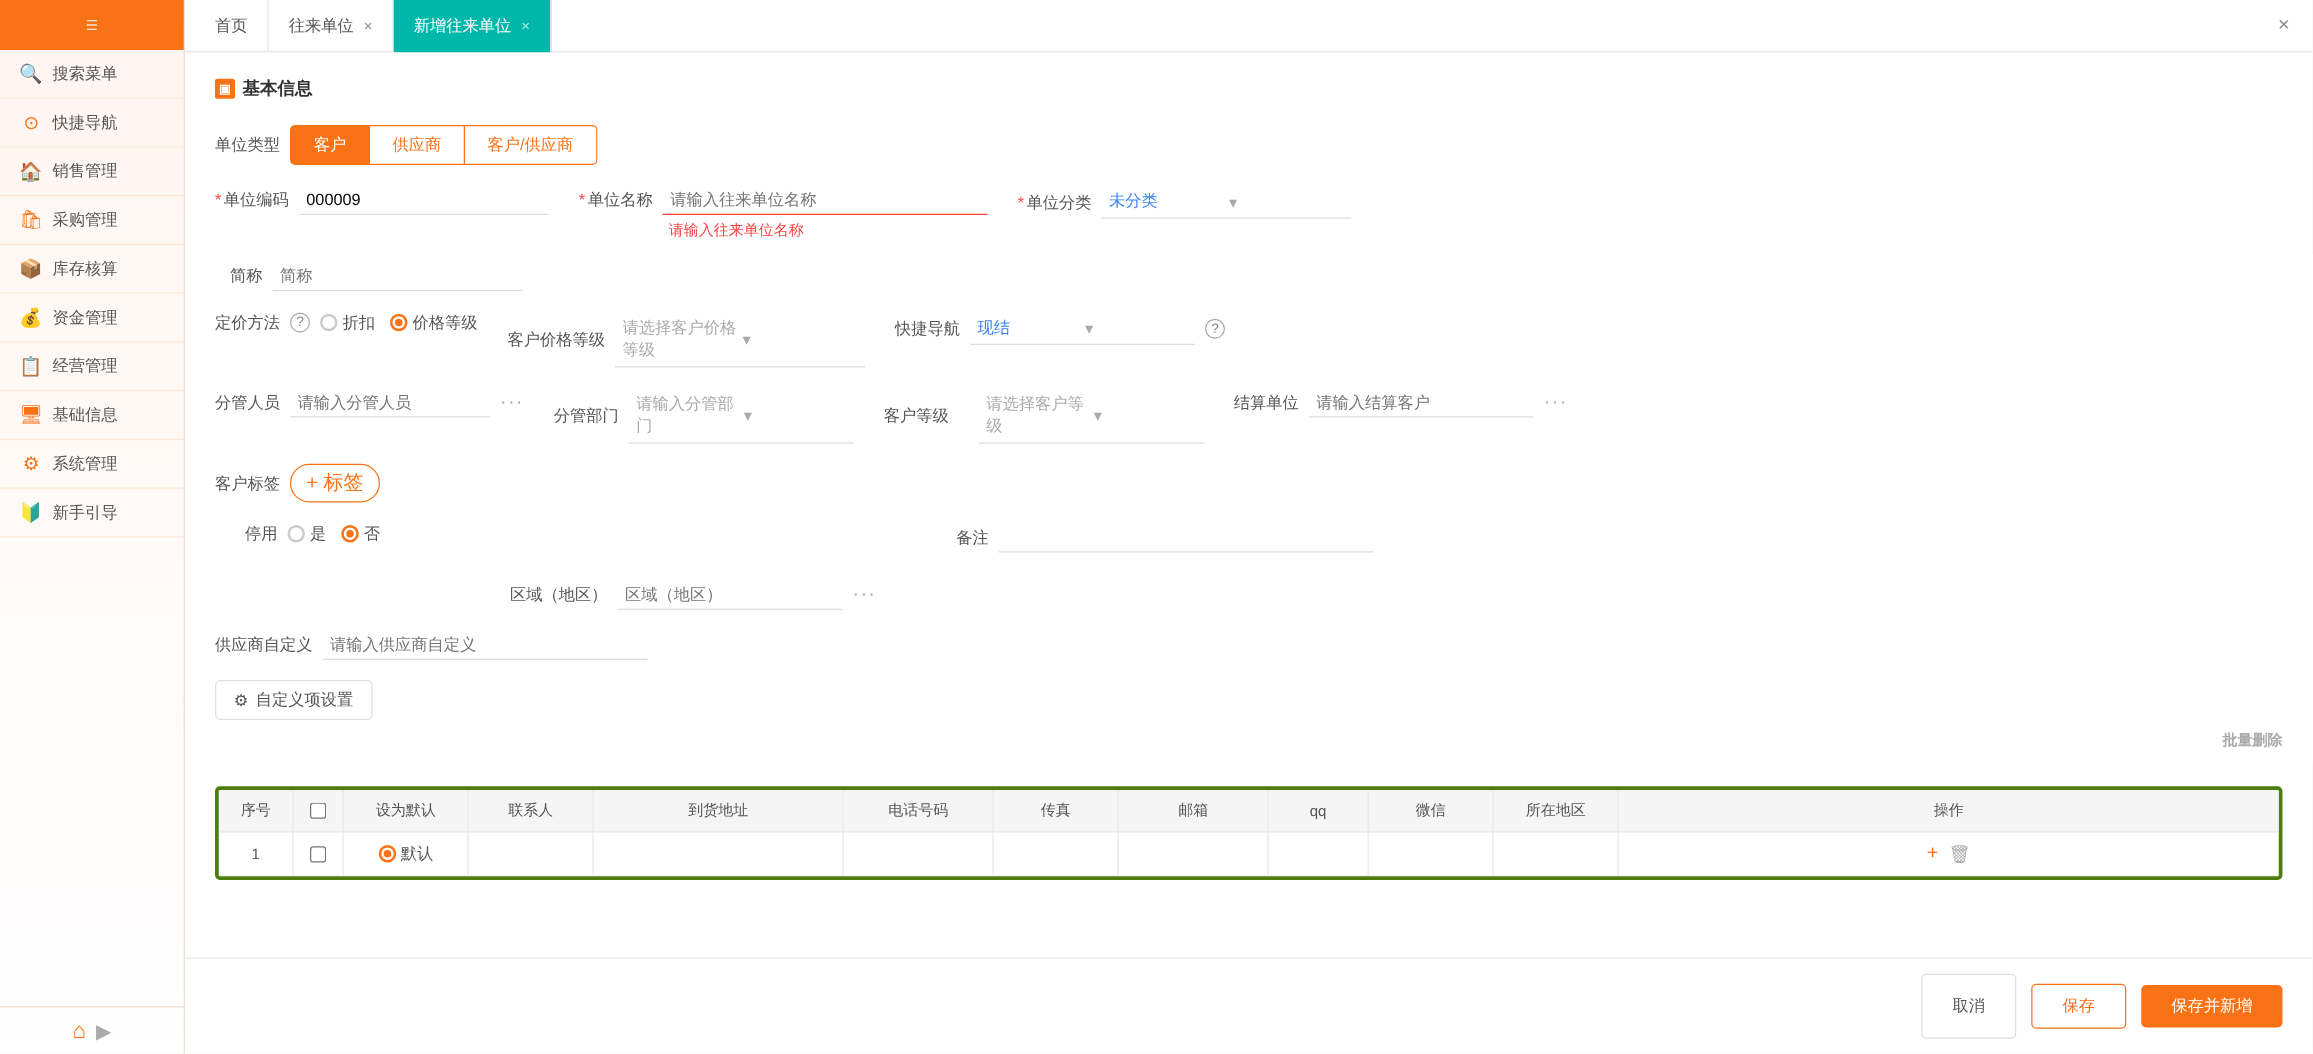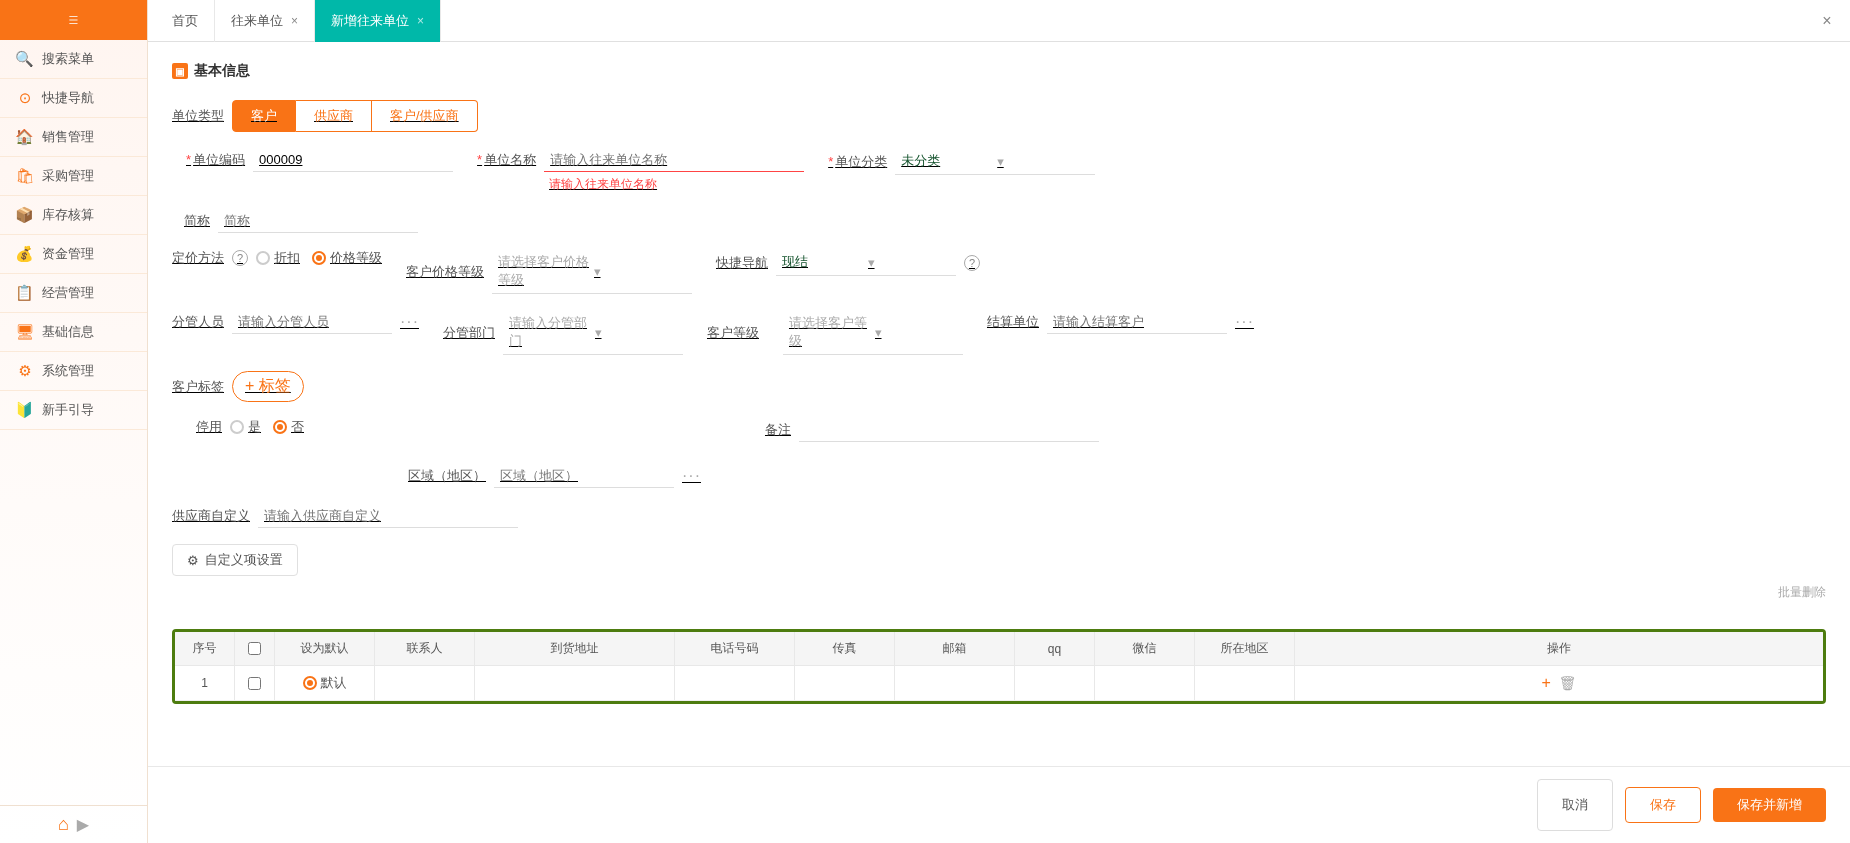--- a/index.html
+++ b/index.html
@@ -128,21 +128,20 @@
       font-size: 10px;
     }
 
     
     .form-row {
       display: flex;
       align-items: flex-start;
       gap: 24px;
       margin-bottom: 16px;
       flex-wrap: wrap;
-      text-decoration: underline;
     }
     .form-group {
       display: flex;
       align-items: center;
       gap: 8px;
       flex-shrink: 0;
     }
     .form-label {
       color: #555;
       white-space: nowrap;
@@ -168,21 +167,21 @@
       display: flex;
       align-items: center;
       gap: 4px;
       border-bottom: 1px solid #ddd;
       padding: 4px 6px;
       cursor: pointer;
       min-width: 160px;
       background: transparent;
     }
     .form-select span { flex: 1; color: #aaa; font-size: 13px; }
-    .form-select .sel-val { color: #14532d; }
+    .form-select .sel-val { color: #3b82f6; }
     .chevron { color: #aaa; font-size: 11px; }
 
     
     .radio-group { display: flex; align-items: center; gap: 12px; }
     .radio-item { display: flex; align-items: center; gap: 4px; cursor: pointer; font-size: 13px; color: #555; }
     .radio-circle {
       width: 14px; height: 14px;
       border-radius: 50%;
       border: 2px solid #ccc;
       display: flex; align-items: center; justify-content: center;
@@ -419,21 +418,21 @@
       <div class="form-group">
         <span class="form-label">单位类型</span>
         <div class="btn-type-group">
           <button class="btn-type active">客户</button>
           <button class="btn-type">供应商</button>
           <button class="btn-type">客户/供应商</button>
         </div>
       </div>
     </div>
 
-    <div class="form-row" style="align-items:flex-start;margin-left:14px;">
+    <div class="form-row" style="align-items:flex-start;">
       <div class="form-group">
         <span class="form-label"><span class="required-star">*</span><span>单位编码</span></span>
         <input class="form-input" type="text" value="000009" style="width: 200px;">
       </div>
       <div class="form-col">
         <div class="form-group">
           <span class="form-label"><span class="required-star">*</span><span>单位名称</span></span>
           <input class="form-input error-border" type="text" style="width: 260px;" placeholder="请输入往来单位名称">
         </div>
         <div class="error-msg" style="margin-left:72px;">请输入往来单位名称</div>
@@ -550,21 +549,21 @@
         <span class="form-label">供应商自定义</span>
         <input class="form-input" type="text" style="width: 260px;" placeholder="请输入供应商自定义">
       </div>
     </div>
 
     <button class="custom-settings-btn">
       <span>⚙</span>
       <span>自定义项设置</span>
     </button>
 
-    <div style="display:flex; justify-content:flex-end; margin-bottom:4px;">
+    <div style="display:flex; justify-content:flex-end; margin-bottom:4px;font-weight:bold;">
       <span class="batch-delete" style="display:flex; align-items:center; gap:4px;">批量删除</span>
     </div>
 
     <div class="table-section">
       <div class="table-header-row">
         <div class="table-cell cell-seq">
             <span>序号</span>
           </div>
         <div class="table-cell cell-check">
             <input type="checkbox" style="">

